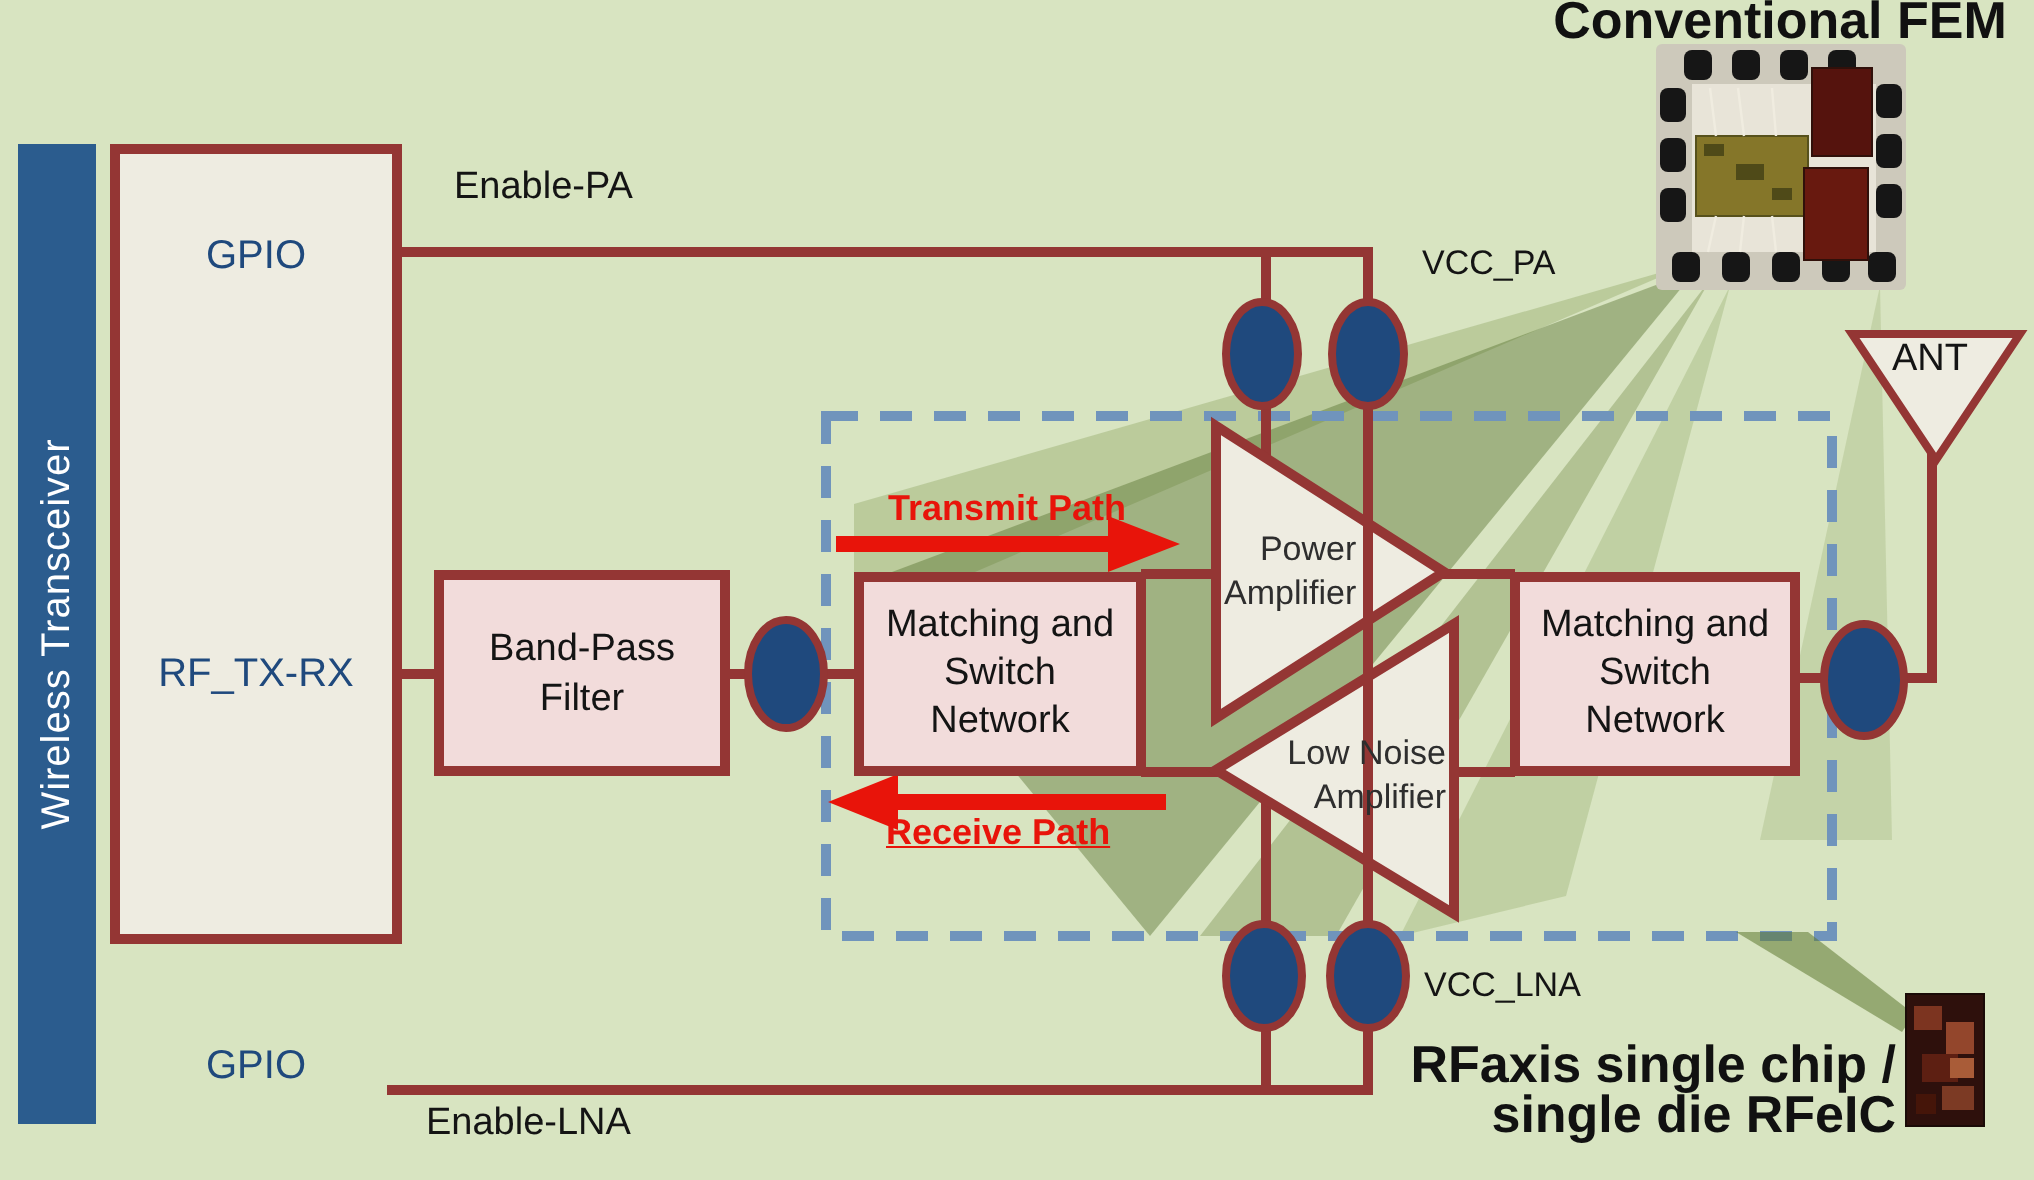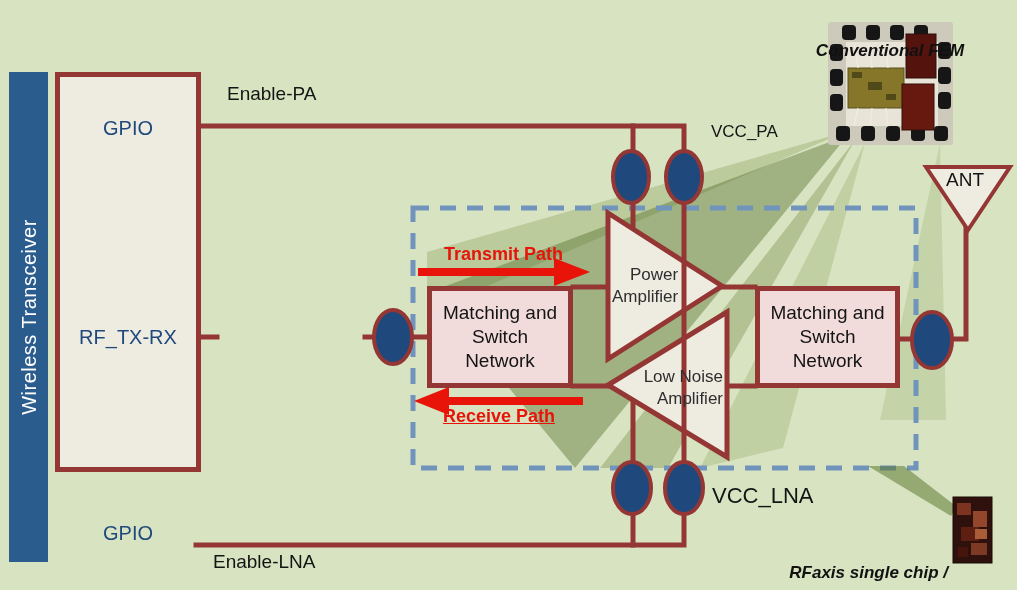--- a/index.html
+++ b/index.html
@@ -39,29 +39,29 @@
     font-size:19px;line-height:25px;color:#141414;
   }
   .bpf{left:217px;top:285px;width:148px;height:103px;}
   .match-l{left:427px;top:286px;width:146px;height:102px;line-height:24px;}
   .match-r{left:755px;top:286px;width:145px;height:102px;line-height:24px;}
   
   .lbl{font-size:19px;color:#141414;white-space:nowrap;}
   .lbl-enable-pa{left:227px;top:83px;}
   .lbl-enable-lna{left:213px;top:551px;}
   .lbl-vcc-pa{left:711px;top:122px;font-size:17px;}
-  .lbl-vcc-lna{left:712px;top:483px;font-size:22px;}
+  .lbl-vcc-lna{left:712px;top:483px;font-size:17px;}
   .tri-lbl{font-size:17px;line-height:22px;color:#2e2e2e;}
   .lbl-pa{left:612px;top:264px;text-align:right;}
   .lbl-lna{left:595px;top:366px;width:128px;text-align:right;}
   .lbl-ant{left:946px;top:169px;font-size:19px;color:#141414;}
   .path-lbl{font-size:18px;font-weight:bold;color:#e8140a;white-space:nowrap;}
   .lbl-tx{left:432px;top:244px;margin-left:12px;}
   .lbl-rx{left:443px;top:406px;text-decoration:underline;}
-  .title{font-size:17px;font-weight:bold;font-style:italic;color:#111111;margin-top:40px;}
+  .title{font-size:26px;font-weight:bold;color:#111111;}
   .title-fem{left:770px;top:0px;width:240px;text-align:center;line-height:21px;}
   .title-rfaxis{left:700px;top:520px;width:248px;text-align:right;line-height:25px;}
 </style>
 </head>
 <body>
 
 <div id="stage">
 
   <svg class="abs" style="left:0;top:0;" width="1017" height="590" viewBox="0 0 1017 590">
 
@@ -164,20 +164,22 @@
   <div class="abs bar">
     <span class="bar-label">Wireless Transceiver</span>
   </div>
 
   <div class="abs io-box">
     <div class="io-port port-top">GPIO</div>
     <div class="io-port port-mid">RF_TX-RX</div>
     <div class="io-port port-bottom">GPIO</div>
   </div>
 
+  <div class="abs blockbox bpf prel">Band-Pass
+Filter</div>
   <div class="abs blockbox match-l prel">Matching and
 Switch
 Network</div>
   <div class="abs blockbox match-r prel">Matching and
 Switch
 Network</div>
 
   <div class="abs tri-lbl lbl-pa prel">Power
 Amplifier</div>
   <div class="abs tri-lbl lbl-lna prel">Low Noise

